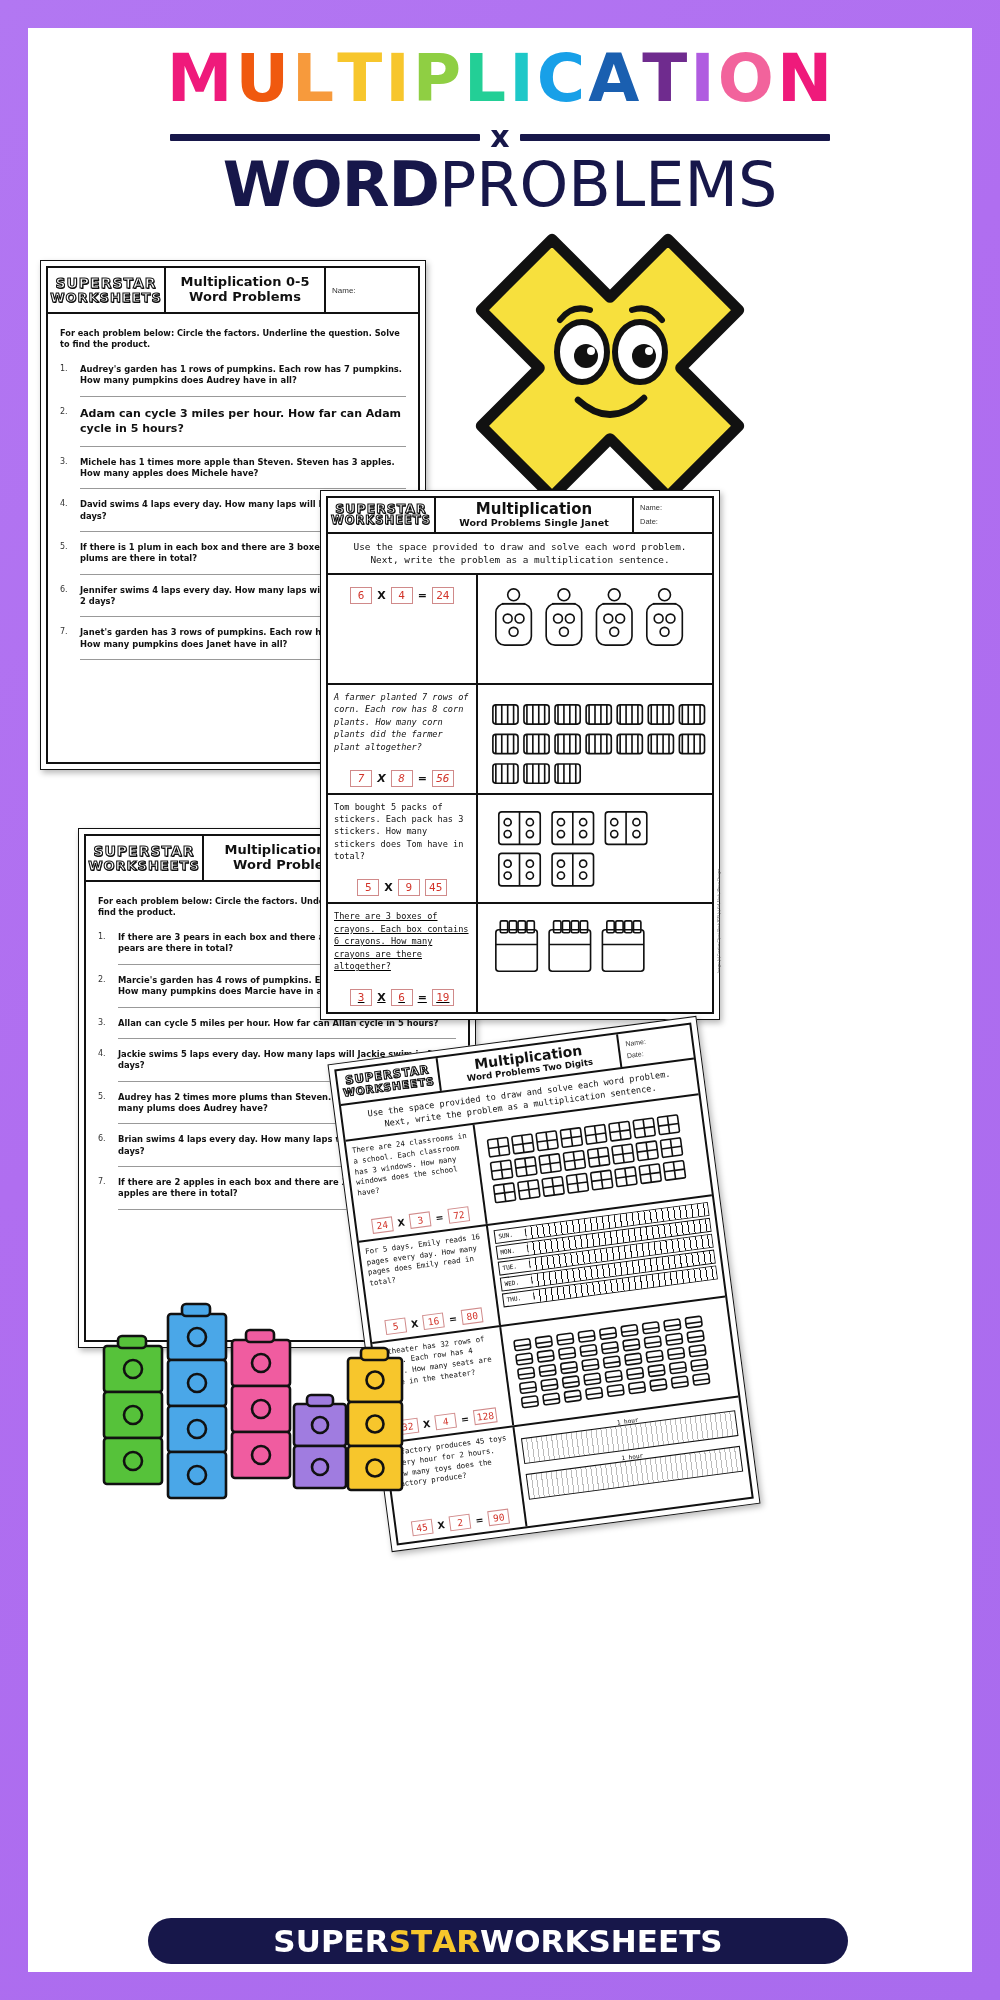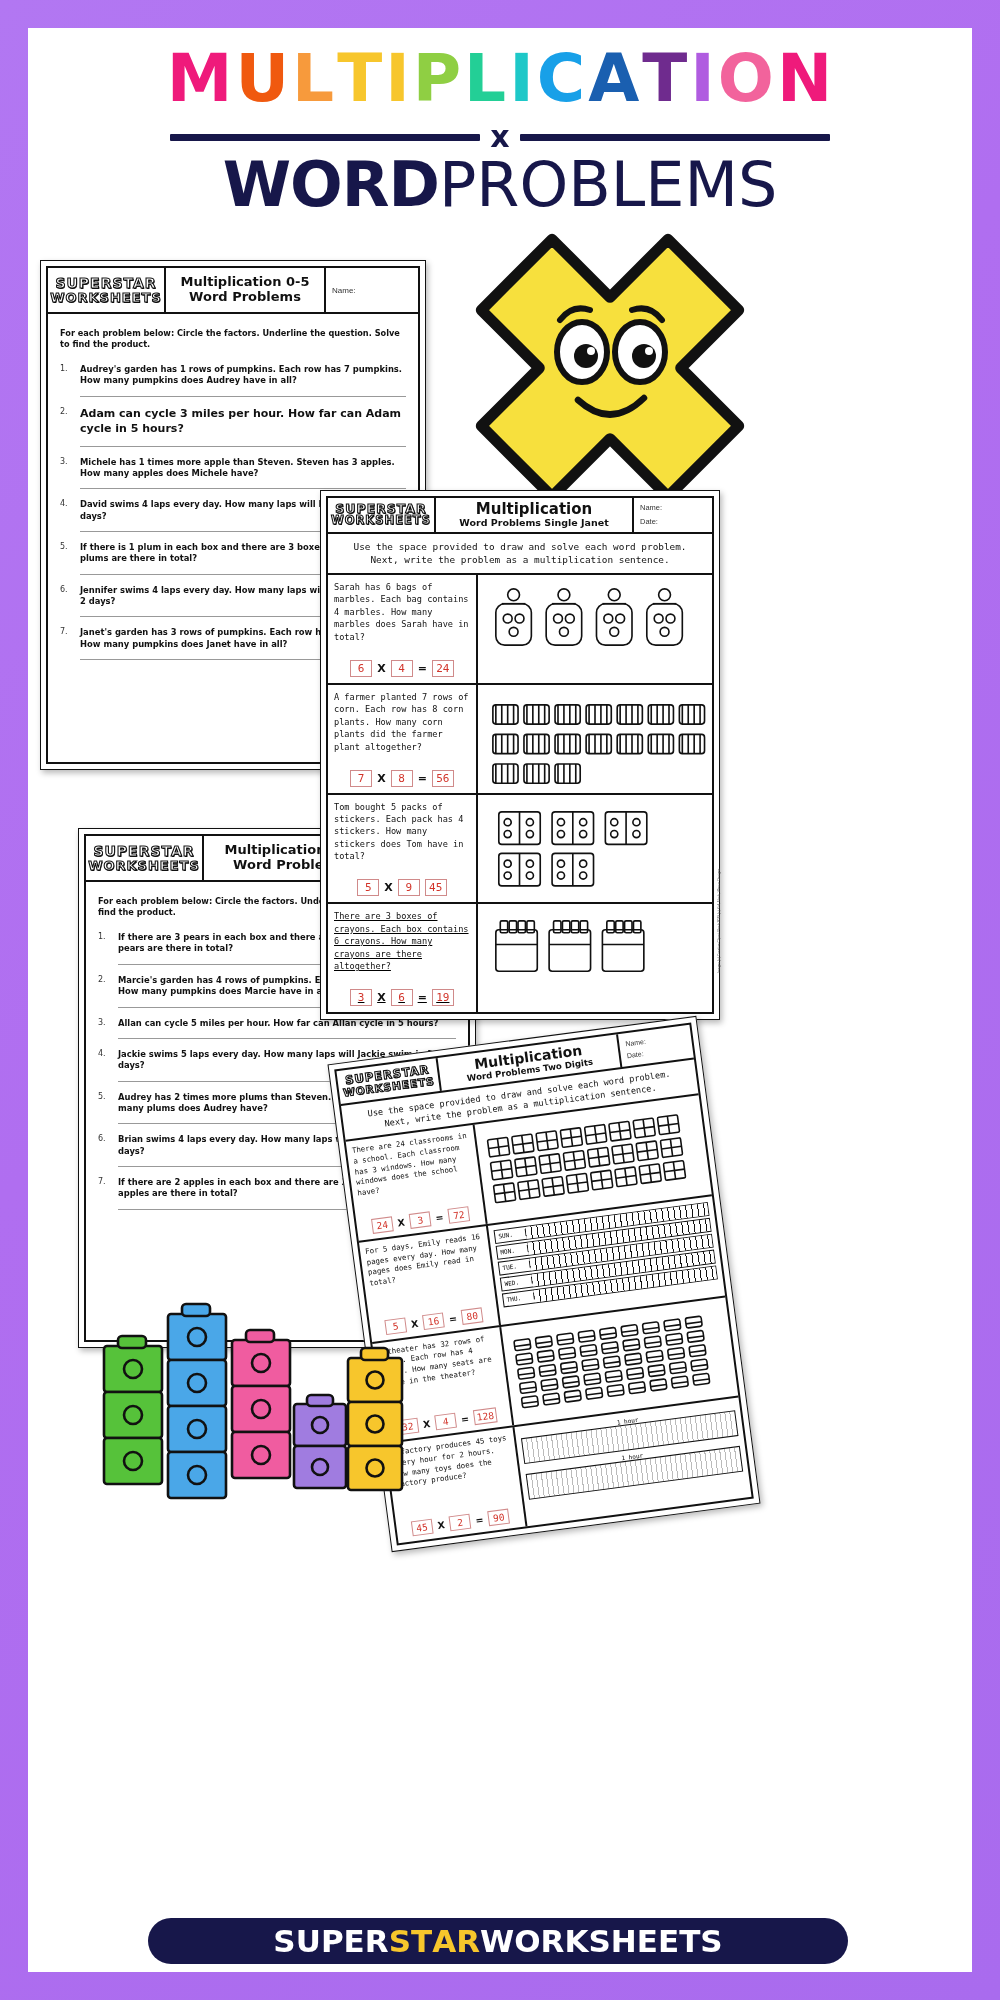--- a/index.html
+++ b/index.html
@@ -306,21 +306,20 @@
           <div style="font-size:7.5px;margin-top:5px;">Date:</div>
         </div>
       </div>
       <div style="border-bottom:2.5px solid #111;padding:6px 4px;text-align:center;">
         <div class="qp" style="font-size:9.4px;line-height:1.45;">Use the space provided to draw and solve each word problem.</div>
         <div class="qp" style="font-size:9.4px;line-height:1.45;">Next, write the problem as a multiplication sentence.</div>
       </div>
       <div class="gridws" id="ws3grid" style="flex:1;display:flex;flex-direction:column;">
             <div class="row" style="flex: 1 1 0%;">
               <div class="gcell-l" style="width: 150px; padding: 6px;">
-                <div class="qp" style="font-size: 8.6px; line-height: 1.45;">Sarah has 6 bags of marbles. Each bag contains 4 marbles. How many marbles does Sarah have in total?</div>
                 <div class="eq" style="margin-top: 6px;">
                   <div class="eqbox" style="min-width: 16px; height: 15px; font-size: 11px; padding: 0px 2px;">6</div>
                   <div class="eqsym" style="font-size: 11px;">X</div>
                   <div class="eqbox" style="min-width: 16px; height: 15px; font-size: 11px; padding: 0px 2px;">4</div>
                   <div class="eqsym" style="font-size: 11px;">=</div>
                   <div class="eqbox" style="min-width: 16px; height: 15px; font-size: 11px; padding: 0px 2px;">24</div>
                 </div>
               </div>
               <div class="gcell-r" style="padding: 6px;"><svg viewBox="0 0 150 62" width="100%" height="100%">
                   <g fill="none" stroke="#111" stroke-width="1.1">
@@ -344,21 +343,21 @@
                     <circle cx="88" cy="33" r="3"></circle>
                     <rect x="110" y="14" width="24" height="28" rx="6"></rect>
                     <line x1="114" y1="14" x2="130" y2="14"></line>
                     <circle cx="122" cy="8" r="4"></circle>
                     <circle cx="118" cy="24" r="3"></circle>
                     <circle cx="126" cy="24" r="3"></circle>
                     <circle cx="122" cy="33" r="3"></circle>
                   </g>
                 </svg></div>
             </div>
-            <div class="row" style="flex: 1 1 0%;">
+            <div class="row" style="flex: 1 1 0%; font-style: italic;">
               <div class="gcell-l" style="width: 150px; padding: 6px;">
                 <div class="qp" style="font-size: 8.6px; line-height: 1.45;">A farmer planted 7 rows of corn. Each row has 8 corn plants. How many corn plants did the farmer plant altogether?</div>
                 <div class="eq" style="margin-top: 6px;">
                   <div class="eqbox" style="min-width: 16px; height: 15px; font-size: 11px; padding: 0px 2px;">7</div>
                   <div class="eqsym" style="font-size: 11px;">X</div>
                   <div class="eqbox" style="min-width: 16px; height: 15px; font-size: 11px; padding: 0px 2px;">8</div>
                   <div class="eqsym" style="font-size: 11px;">=</div>
                   <div class="eqbox" style="min-width: 16px; height: 15px; font-size: 11px; padding: 0px 2px;">56</div>
                 </div>
               </div>
@@ -447,21 +446,21 @@
                     <rect x="48" y="48" width="17" height="13" rx="2"></rect>
                     <line x1="50" y1="48" x2="50" y2="61"></line>
                     <line x1="54" y1="48" x2="54" y2="61"></line>
                     <line x1="58" y1="48" x2="58" y2="61"></line>
                     <line x1="62" y1="48" x2="62" y2="61"></line>
                   </g>
                 </svg></div>
             </div>
             <div class="row" style="flex: 1 1 0%;">
               <div class="gcell-l" style="width: 150px; padding: 6px;">
-                <div class="qp" style="font-size: 8.6px; line-height: 1.45;">Tom bought 5 packs of stickers. Each pack has 4 stickers. How many stickers does Tom have in total?</div>
+                <div class="qp" style="font-size: 8.6px; line-height: 1.45;">Tom bought 5 packs of stickers. Each pack has 3 stickers. How many stickers does Tom have in total?</div>
                 <div class="eq" style="margin-top: 6px;">
                   <div class="eqbox" style="min-width: 16px; height: 15px; font-size: 11px; padding: 0px 2px;">5</div>
                   <div class="eqsym" style="font-size: 11px;">X</div>
                   <div class="eqbox" style="min-width: 16px; height: 15px; font-size: 11px; padding: 0px 2px;">9</div>
                   <div class="eqbox" style="min-width: 16px; height: 15px; font-size: 11px; padding: 0px 2px;">45</div>
                 </div>
               </div>
               <div class="gcell-r" style="padding: 6px;"><svg viewBox="0 0 150 62" width="100%" height="100%">
                   <g fill="none" stroke="#111" stroke-width="1.1">
                     <rect x="10" y="6" width="28" height="22" rx="2"></rect>

